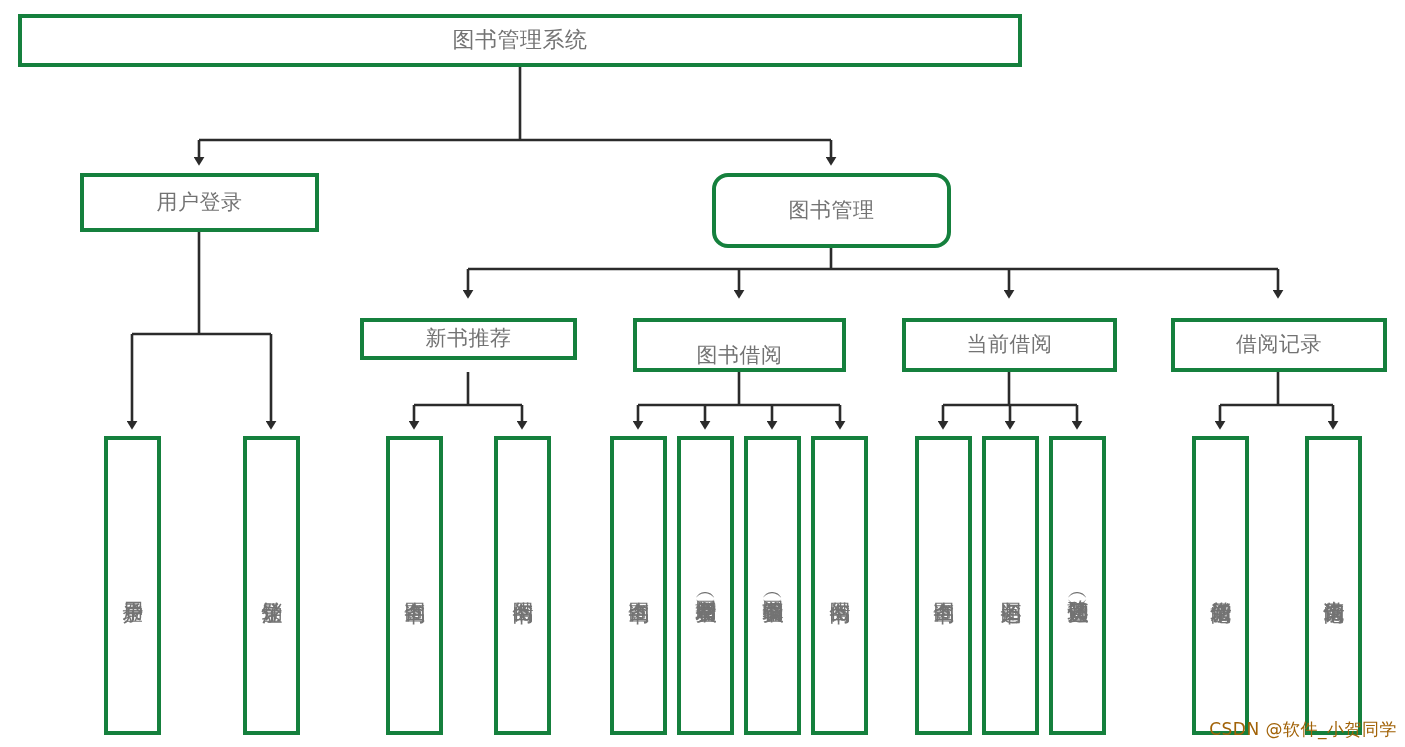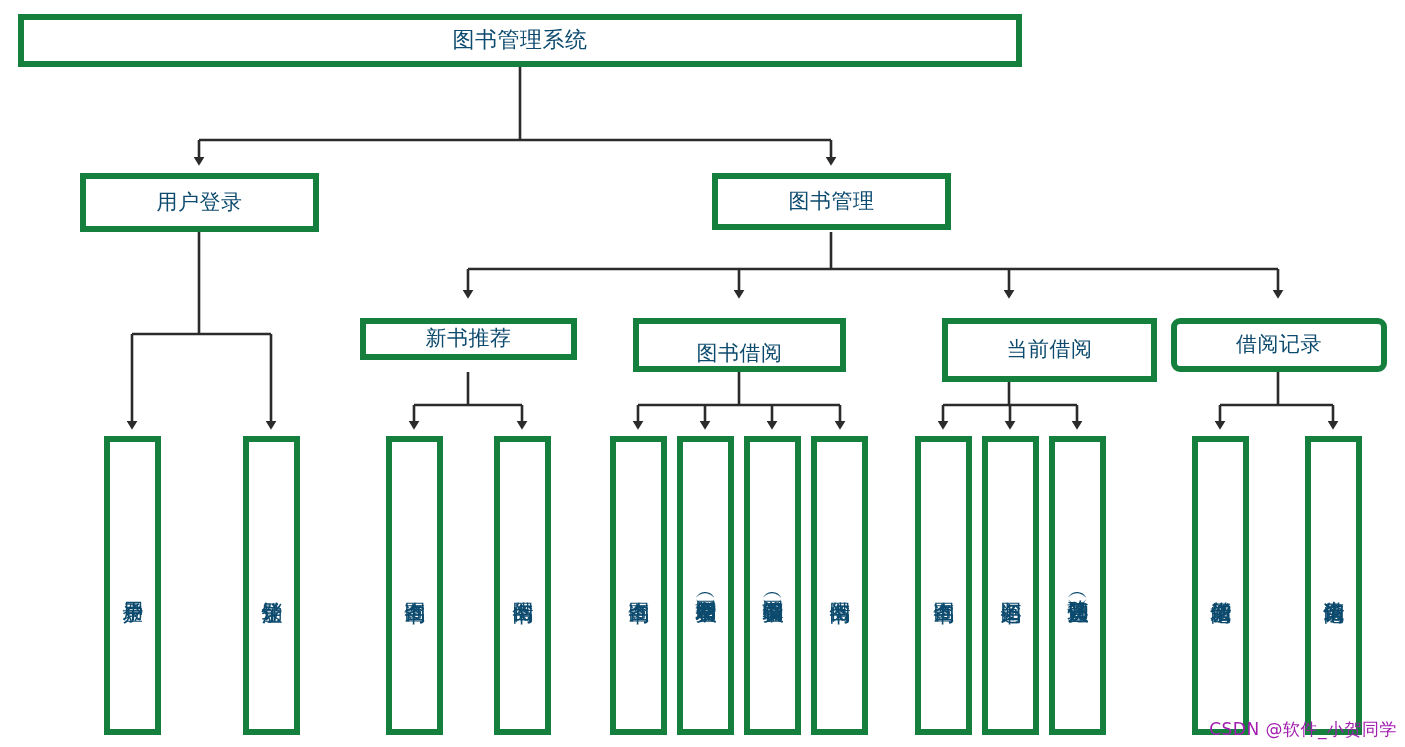--- a/index.html
+++ b/index.html
@@ -22,26 +22,26 @@
     position: absolute;
     left: 0;
     top: 0;
     width: 1405px;
     height: 747px;
     pointer-events: none;
   }
   .node {
     position: absolute;
     box-sizing: border-box;
-    border: 6px solid #15803d;
+    border: 4px solid #15803d;
     background: #ffffff;
     display: flex;
     align-items: center;
     justify-content: center;
-    color: #0c4a6e;
+    color: #737373;
     letter-spacing: 0.5px;
   }
   .node.horiz {
     font-size: 21px;
     line-height: 1.2;
   }
   .node.root {
     font-size: 22px;
   }
   .node.vert {
@@ -56,21 +56,21 @@
     white-space: nowrap;
   }
   .node .label {
     display: block;
   }
   #watermark {
     position: absolute;
     right: 8px;
     bottom: 6px;
     font-size: 17px;
-    color: #a21caf;
+    color: #a16207;
     letter-spacing: 0.5px;
     white-space: nowrap;
   }
 </style>
 </head>
 <body>
 
 <div id="diagram-root">
 
   <svg id="edge-layer" viewBox="0 0 1405 747" width="1405" height="747" xmlns="http://www.w3.org/2000/svg">
@@ -123,34 +123,34 @@
     </g>
   </svg>
 
   <div class="node horiz root" style="left:18px; top:14px; width:1004px; height:53px;">
     <span class="label">图书管理系统</span>
   </div>
 
   <div class="node horiz" style="left:80px; top:173px; width:239px; height:59px;">
     <span class="label">用户登录</span>
   </div>
-  <div class="node horiz" style="left:712px; top:173px; width:239px; height:57px;">
+  <div class="node horiz" style="left:712px; top:173px; width:239px; height:75px;border-radius:16px;">
     <span class="label">图书管理</span>
   </div>
 
   <div class="node horiz" style="left:360px; top:318px; width:217px; height:42px;">
     <span class="label">新书推荐</span>
   </div>
   <div class="node horiz" style="left:633px; top:318px; width:213px; height:54px;align-items:flex-end;">
     <span class="label">图书借阅</span>
   </div>
-  <div class="node horiz" style="left:902px; top:318px; width:215px; height:64px;margin-left:40px;">
+  <div class="node horiz" style="left:902px; top:318px; width:215px; height:54px;">
     <span class="label">当前借阅</span>
   </div>
-  <div class="node horiz" style="left:1171px; top:318px; width:216px; height:54px;border-radius:9px;">
+  <div class="node horiz" style="left:1171px; top:318px; width:216px; height:54px;">
     <span class="label">借阅记录</span>
   </div>
 
   <div class="node vert" style="left:104px; top:436px; width:57px; height:299px;">
     <span class="label">用户登录</span>
   </div>
   <div class="node vert" style="left:243px; top:436px; width:57px; height:299px;">
     <span class="label">注销登录</span>
   </div>
 

